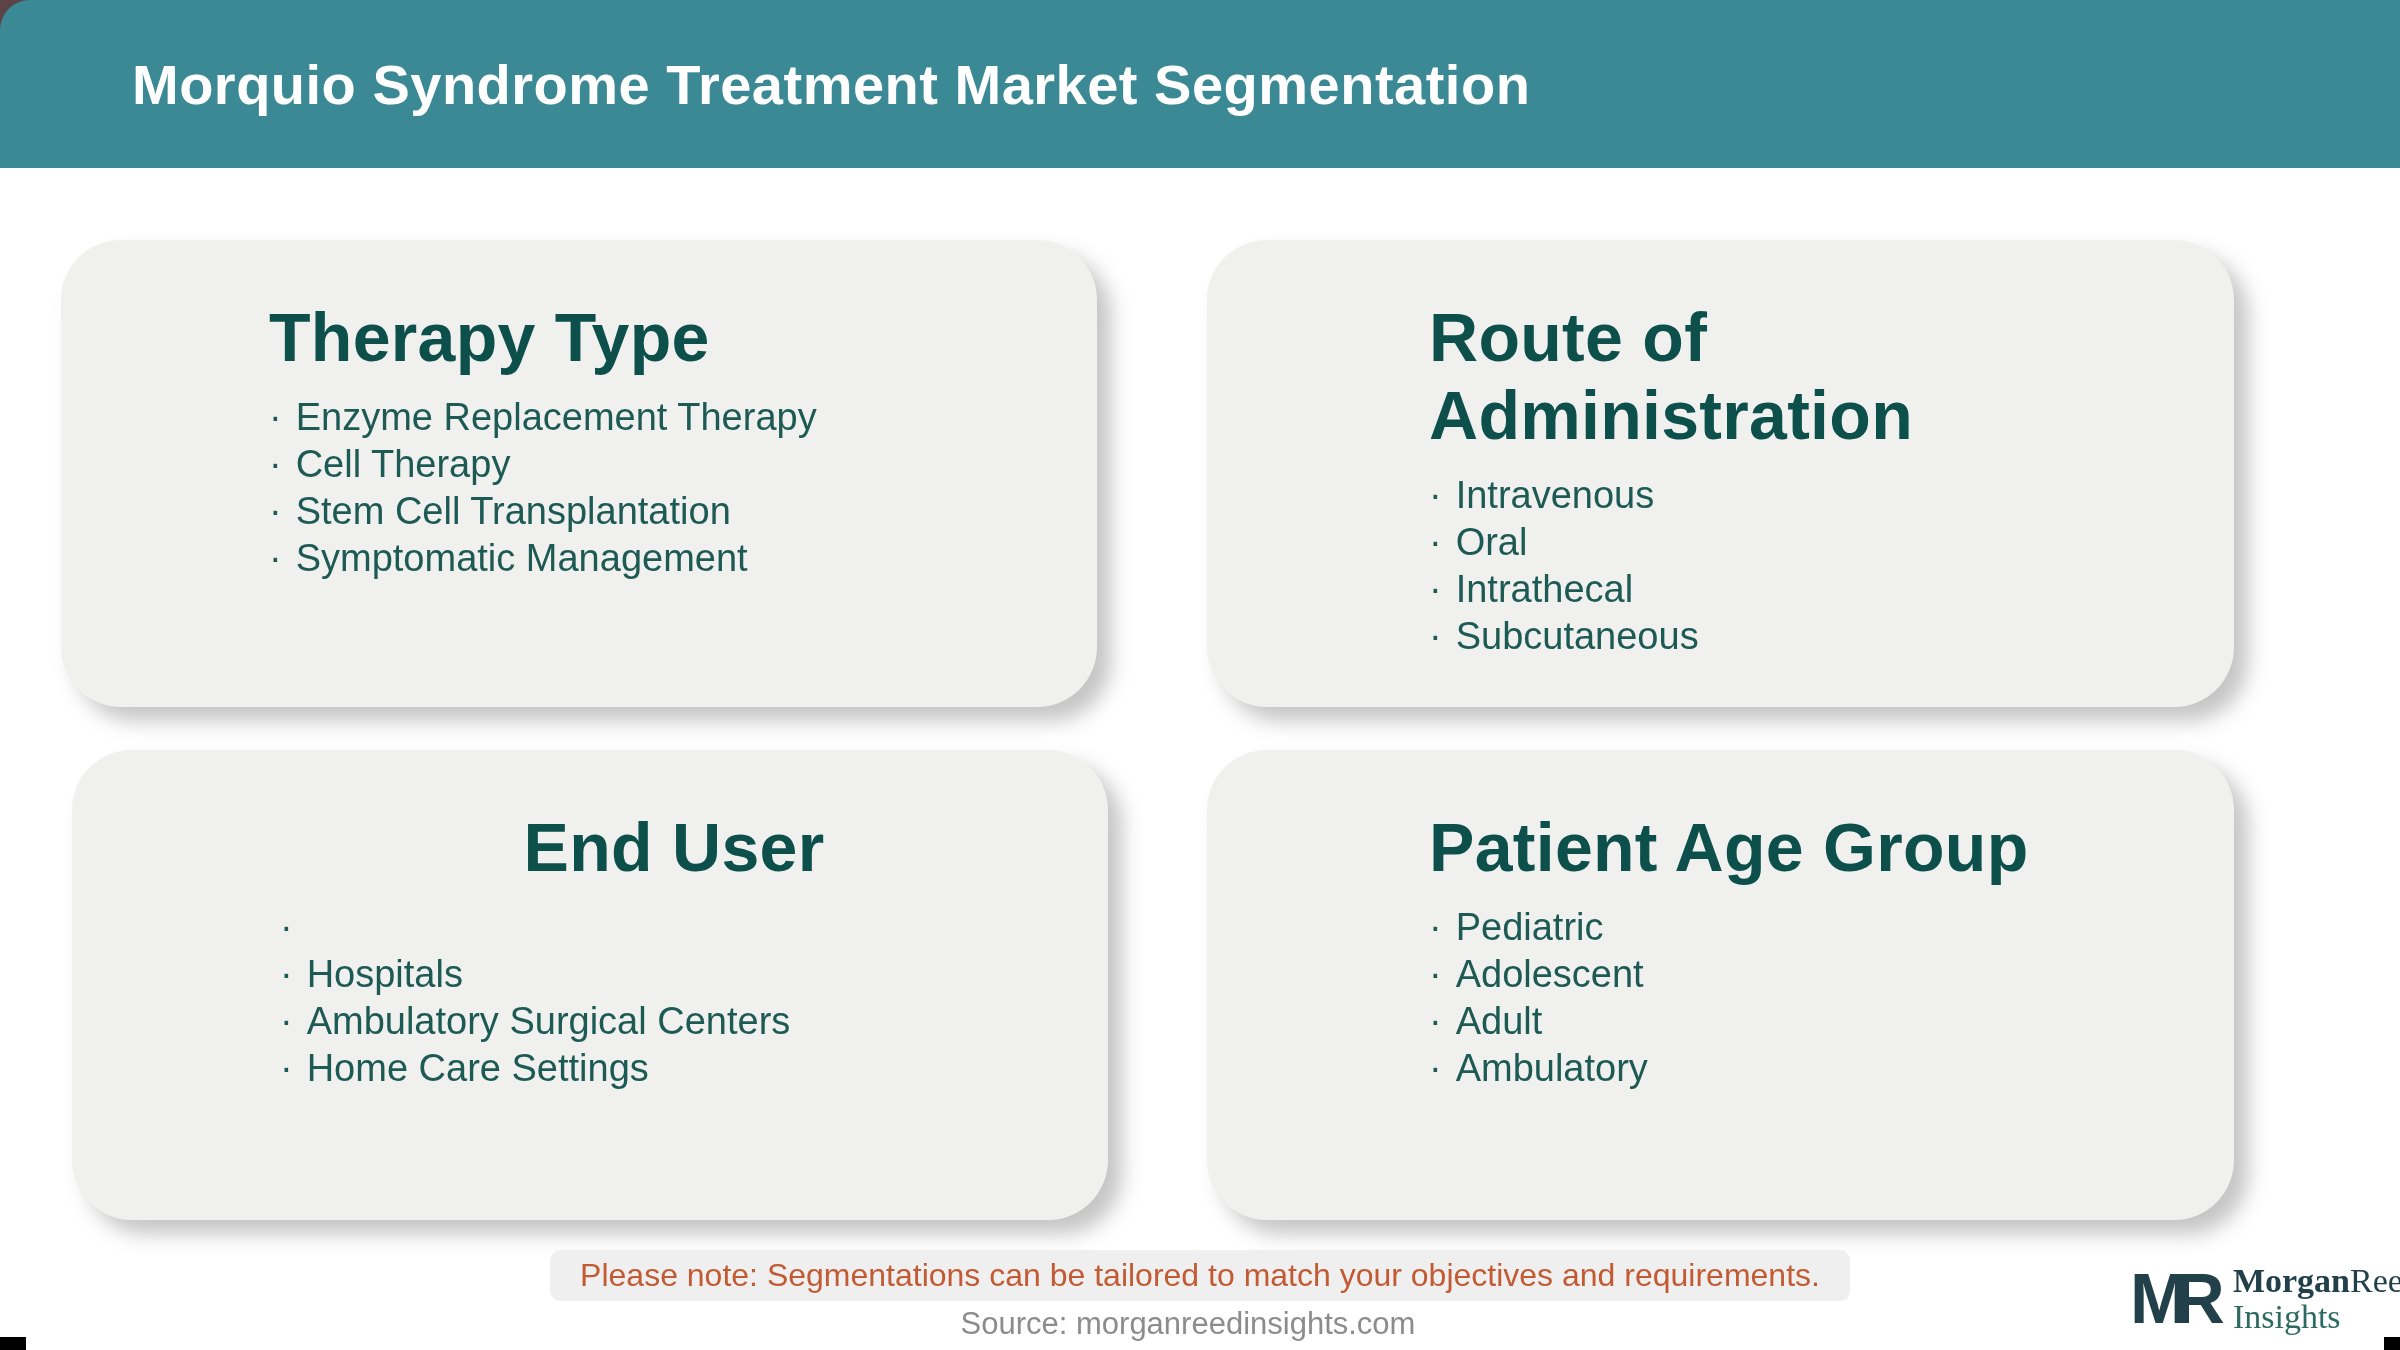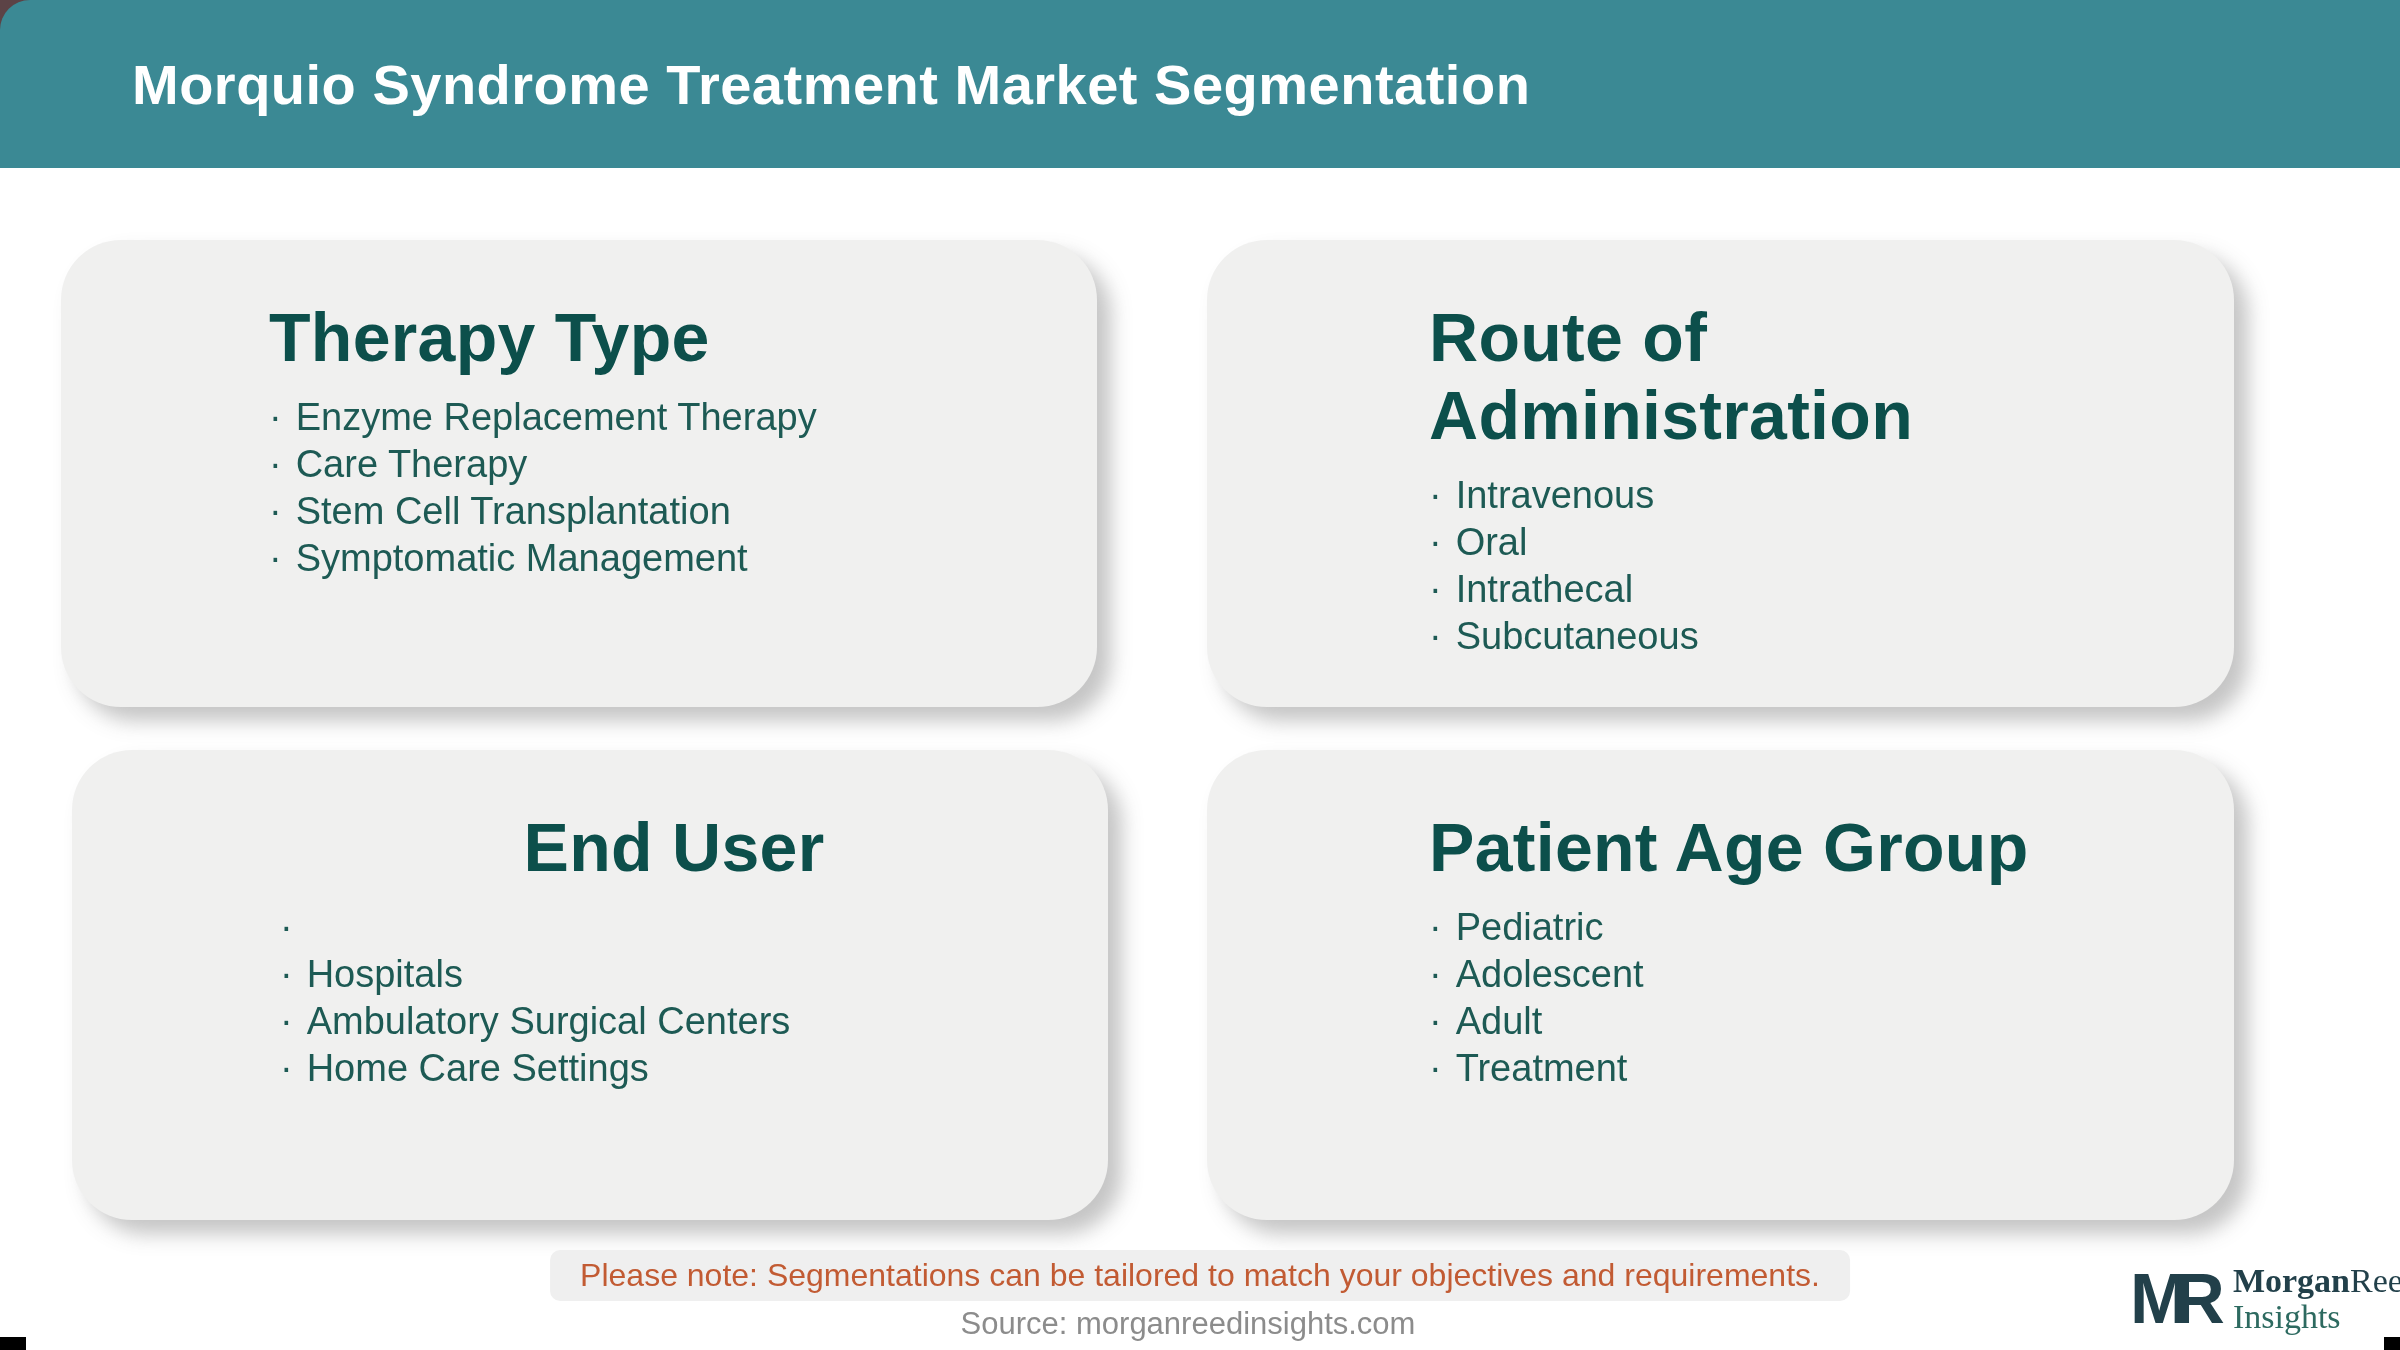--- a/index.html
+++ b/index.html
@@ -82,21 +82,21 @@
 </div>
 
 <div class="card c1">
   <h2>Therapy Type</h2>
   <div class="item">
     <span class="bullet">·</span>
     <span>Enzyme Replacement Therapy</span>
   </div>
   <div class="item">
     <span class="bullet">·</span>
-    <span>Care Therapy</span>
+    <span>Cell Therapy</span>
   </div>
   <div class="item">
     <span class="bullet">·</span>
     <span>Stem Cell Transplantation</span>
   </div>
   <div class="item">
     <span class="bullet">·</span>
     <span>Symptomatic Management</span>
   </div>
 </div>
@@ -149,21 +149,21 @@
   <div class="item">
     <span class="bullet">·</span>
     <span>Adolescent</span>
   </div>
   <div class="item">
     <span class="bullet">·</span>
     <span>Adult</span>
   </div>
   <div class="item">
     <span class="bullet">·</span>
-    <span>Treatment</span>
+    <span>Ambulatory</span>
   </div>
 </div>
 
 <div class="note-pill">Please note: Segmentations can be tailored to match your objectives and requirements.</div>
 
 <div class="source-line">Source: morganreedinsights.com</div>
 
 <div class="logo">
   <div class="monogram">MR</div>
   <div class="wordmark">

